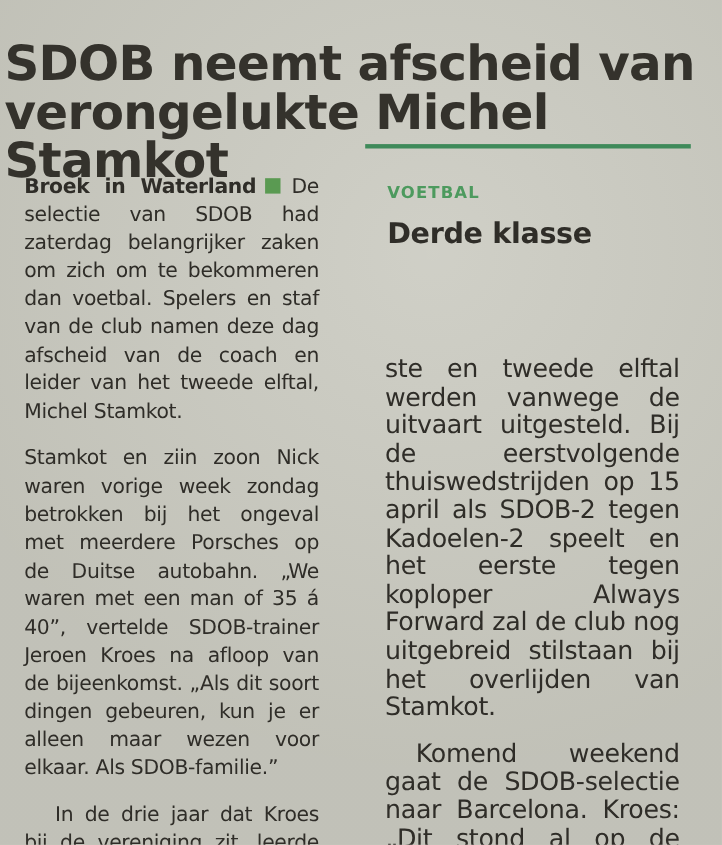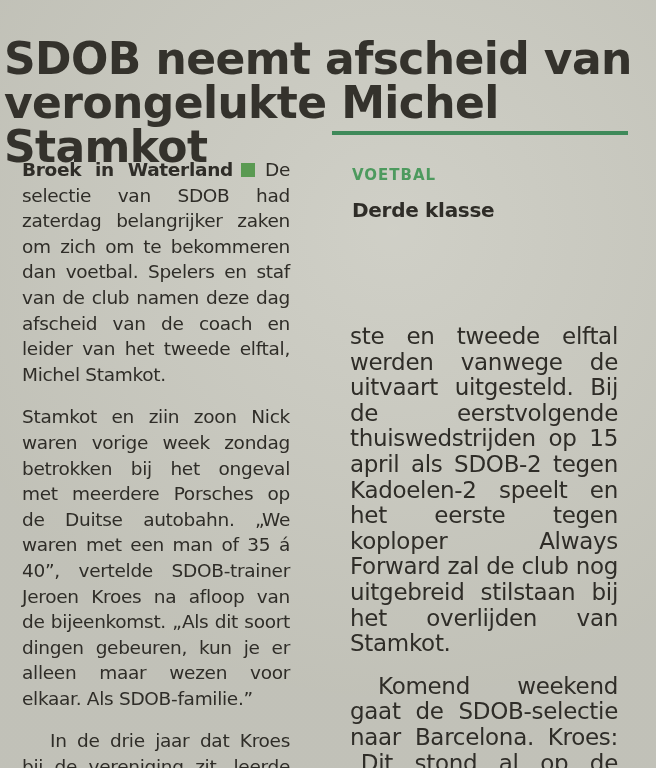--- a/index.html
+++ b/index.html
@@ -31,21 +31,21 @@
     .green-rule {
       position: absolute; left: 332px; top: 131px; width: 296px; height: 4px;
       background: #3f8a5a;
     }
     .kicker {
       position: absolute; left: 352px; top: 166px;
       font-weight: bold; font-size: 15px; letter-spacing: 1px; color: #4d9a5e;
     }
     .subhead {
       position: absolute; left: 352px; top: 198px;
-      font-weight: bold; font-size: 20px; color: #2f2d28; letter-spacing: -0.3px;
+      font-weight: bold; font-size: 26px; color: #2f2d28; letter-spacing: -0.3px;
     }
     .col-right {
       position: absolute; left: 333px; top: 307px; width: 302px;
       font-size: 23px; line-height: 25.6px; text-align: justify;
       letter-spacing: -0.3px;
     }
   </style>
 </head>
 <body>
 

